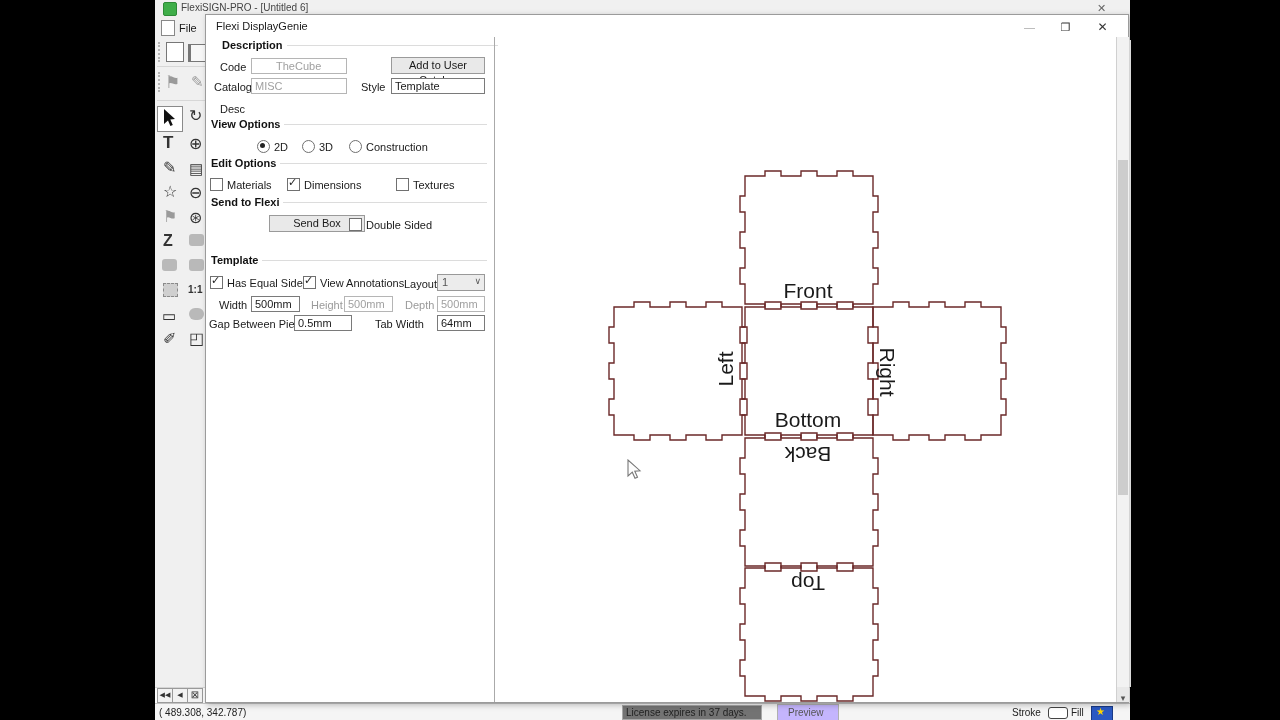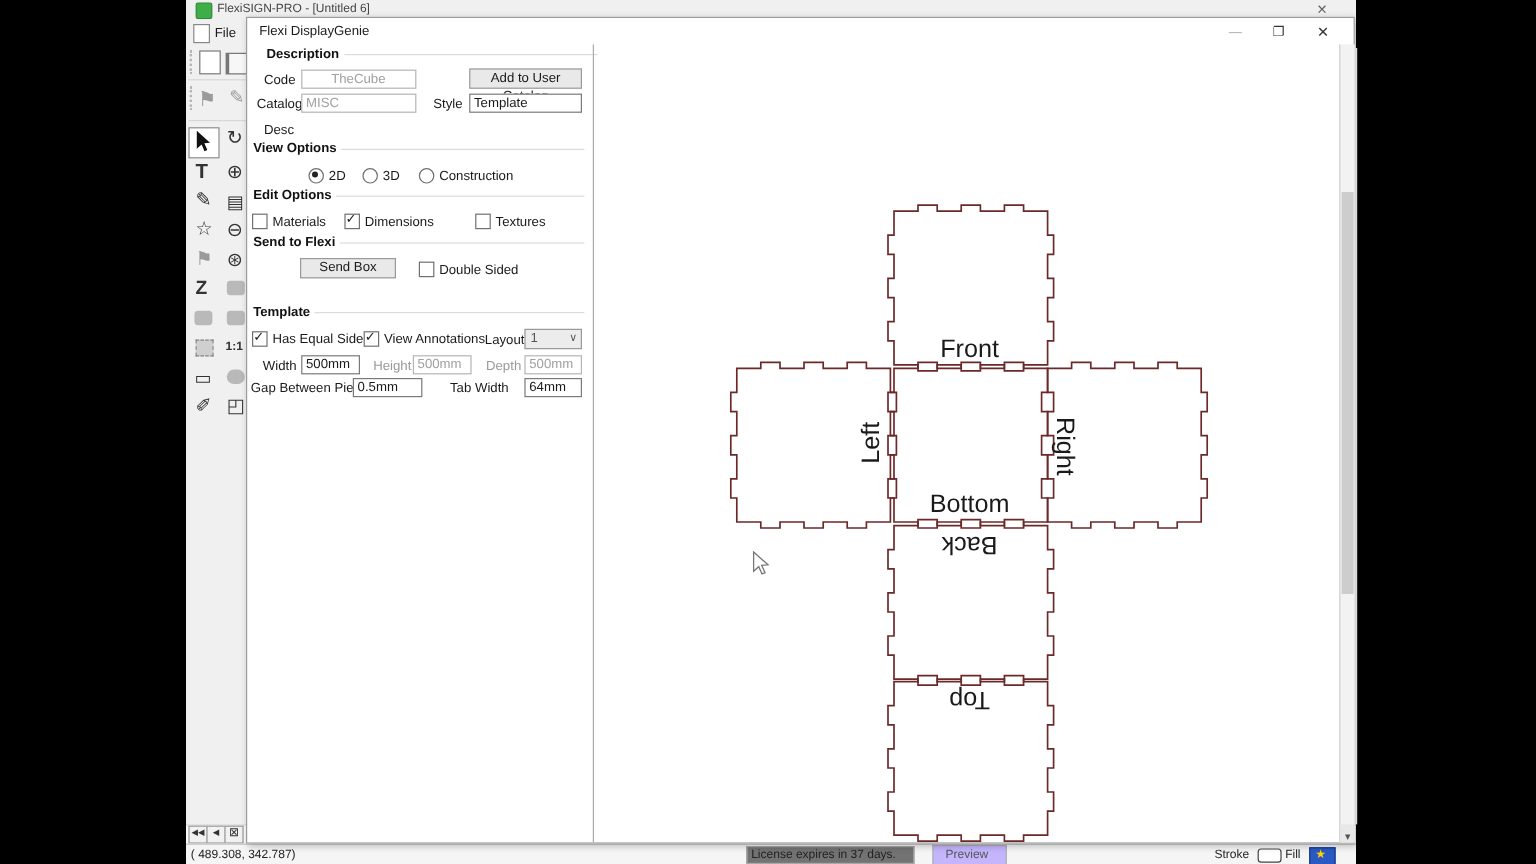--- a/index.html
+++ b/index.html
@@ -162,21 +162,21 @@
     </div>
     <div class="cbx" style="left:190px;top:163px;">
       <span class="cb"></span>
       <span class="lbl">Textures</span>
     </div>
 
     <div class="hdr" style="left:5px;top:181px;">
         <b>Send to Flexi</b>
         <i></i>
       </div>
-    <div class="btn" style="left:44px;top:200px;width:80px;height:17px;">Send Box</div>
+    <div class="btn" style="left:63px;top:200px;width:96px;height:17px;">Send Box</div>
     <div class="cbx" style="left:143px;top:203px;">
       <span class="cb"></span>
       <span class="lbl">Double Sided</span>
     </div>
 
     <div class="hdr" style="left:5px;top:239px;">
         <b>Template</b>
         <i></i>
       </div>
     <div class="cbx" style="left:4px;top:261px;">

